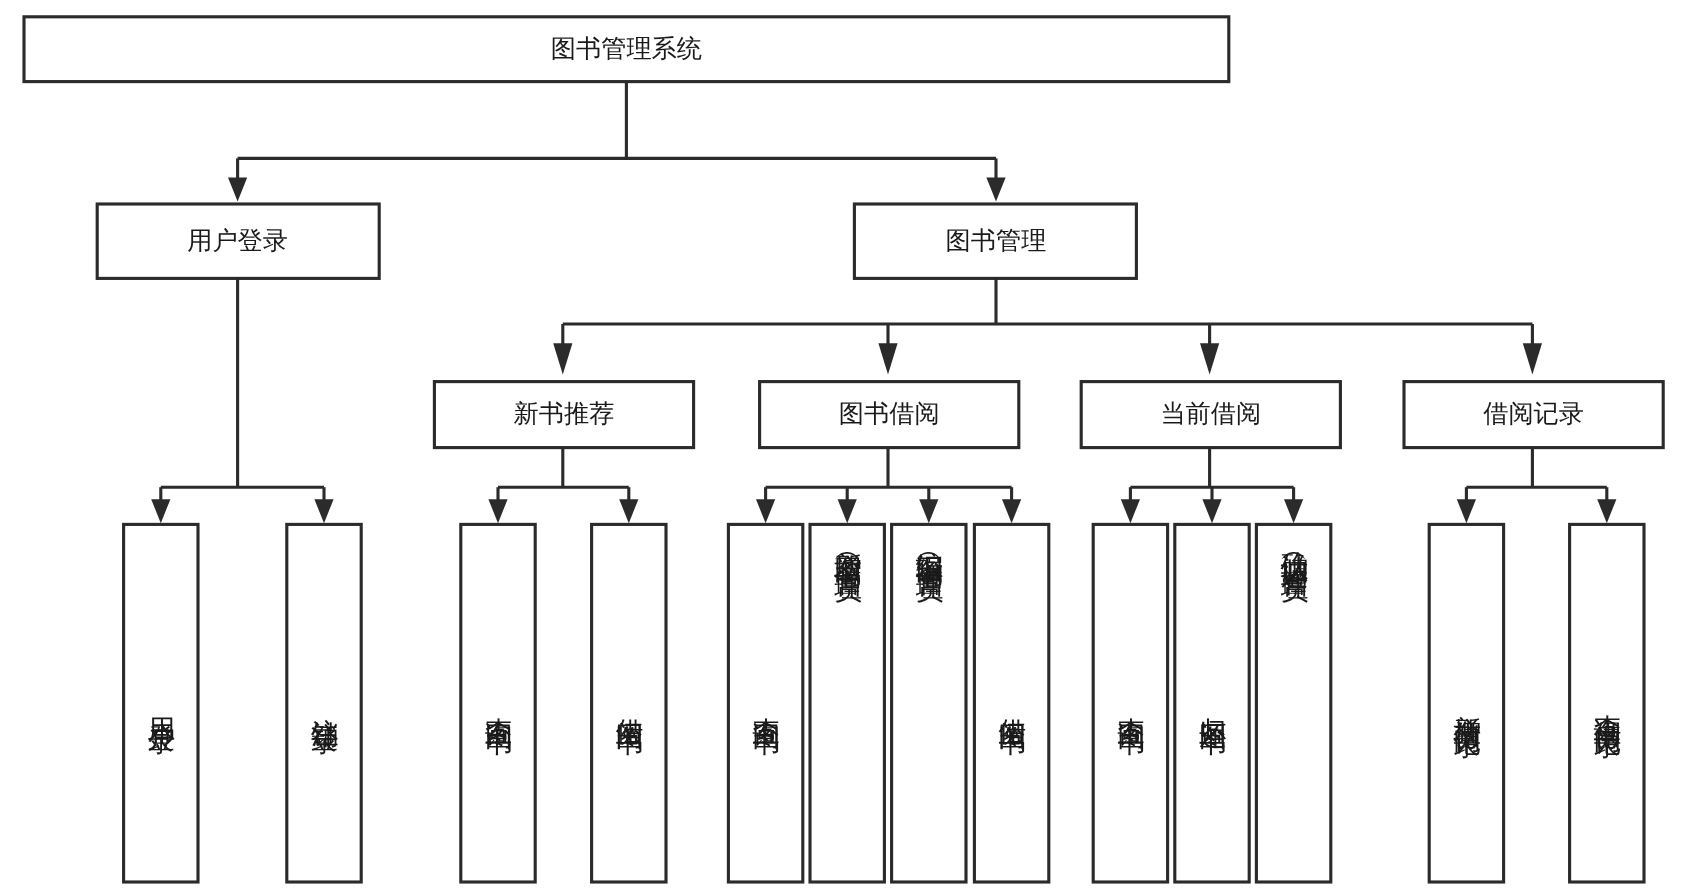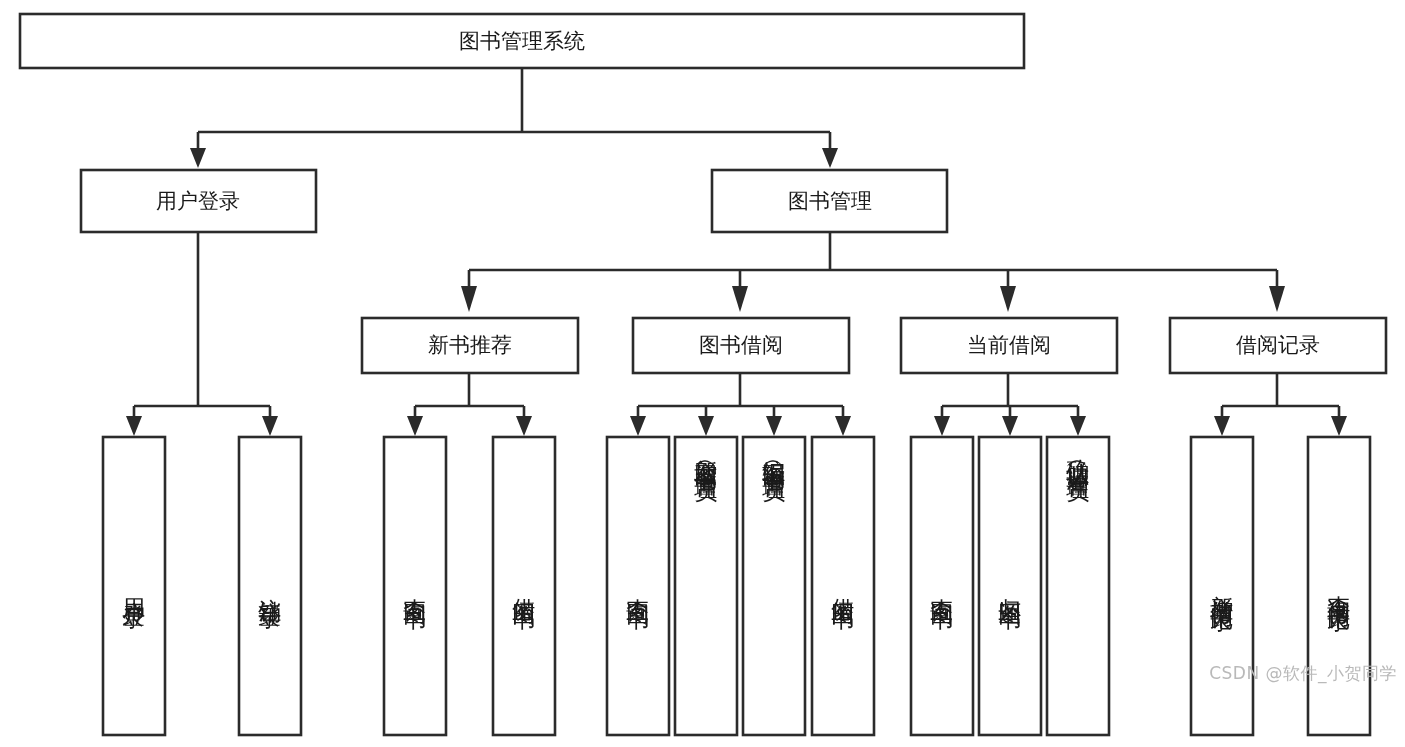--- a/index.html
+++ b/index.html
@@ -225,14 +225,13 @@
     <span class="leaf-label">确认归还（管理员）</span>
   </div>
 
   <div class="leaf-label-holder" style="left:1191px; top:437px; width:62px; height:298px;">
     <span class="leaf-label">新增借阅记录</span>
   </div>
   <div class="leaf-label-holder" style="left:1308px; top:437px; width:62px; height:298px;">
     <span class="leaf-label">查询借阅记录</span>
   </div>
 
-  <div class="watermark">CSDN @软件_小贺同学</div>
 </div>
 
 </body></html>

